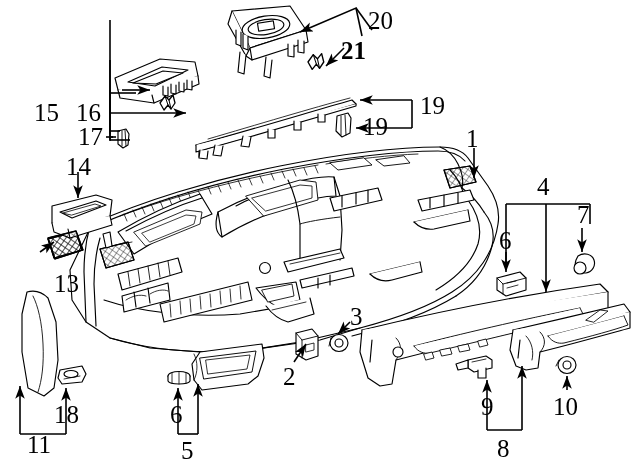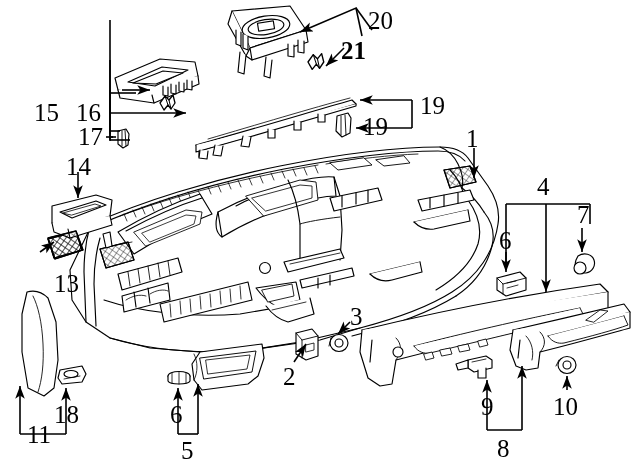--- a/index.html
+++ b/index.html
@@ -402,21 +402,21 @@
     <div class="num" style="left:283px;top:364px;">2</div>
     <div class="num" style="left:350px;top:304px;">3</div>
     <div class="num" style="left:537px;top:174px;">4</div>
     <div class="num" style="left:181px;top:438px;">5</div>
     <div class="num" style="left:170px;top:402px;">6</div>
     <div class="num" style="left:499px;top:228px;">6</div>
     <div class="num" style="left:577px;top:202px;">7</div>
     <div class="num" style="left:497px;top:436px;">8</div>
     <div class="num" style="left:481px;top:394px;">9</div>
     <div class="num" style="left:553px;top:394px;">10</div>
-    <div class="num" style="left:27px;top:422px;">11</div>
+    <div class="num" style="left:27px;top:432px;">11</div>
     <div class="num" style="left:54px;top:402px;">18</div>
     <div class="num" style="left:18px;top:271px;margin-left:36px;">13</div>
     <div class="num" style="left:66px;top:154px;text-align:right;">14</div>
     <div class="num" style="left:34px;top:100px;">15</div>
     <div class="num" style="left:76px;top:100px;">16</div>
     <div class="num" style="left:78px;top:124px;">17</div>
     <div class="num" style="left:420px;top:93px;">19</div>
     <div class="num" style="left:363px;top:114px;">19</div>
     <div class="num" style="left:368px;top:8px;">20</div>
     <div class="num" style="left:341px;top:38px;font-weight:bold;">21</div>

